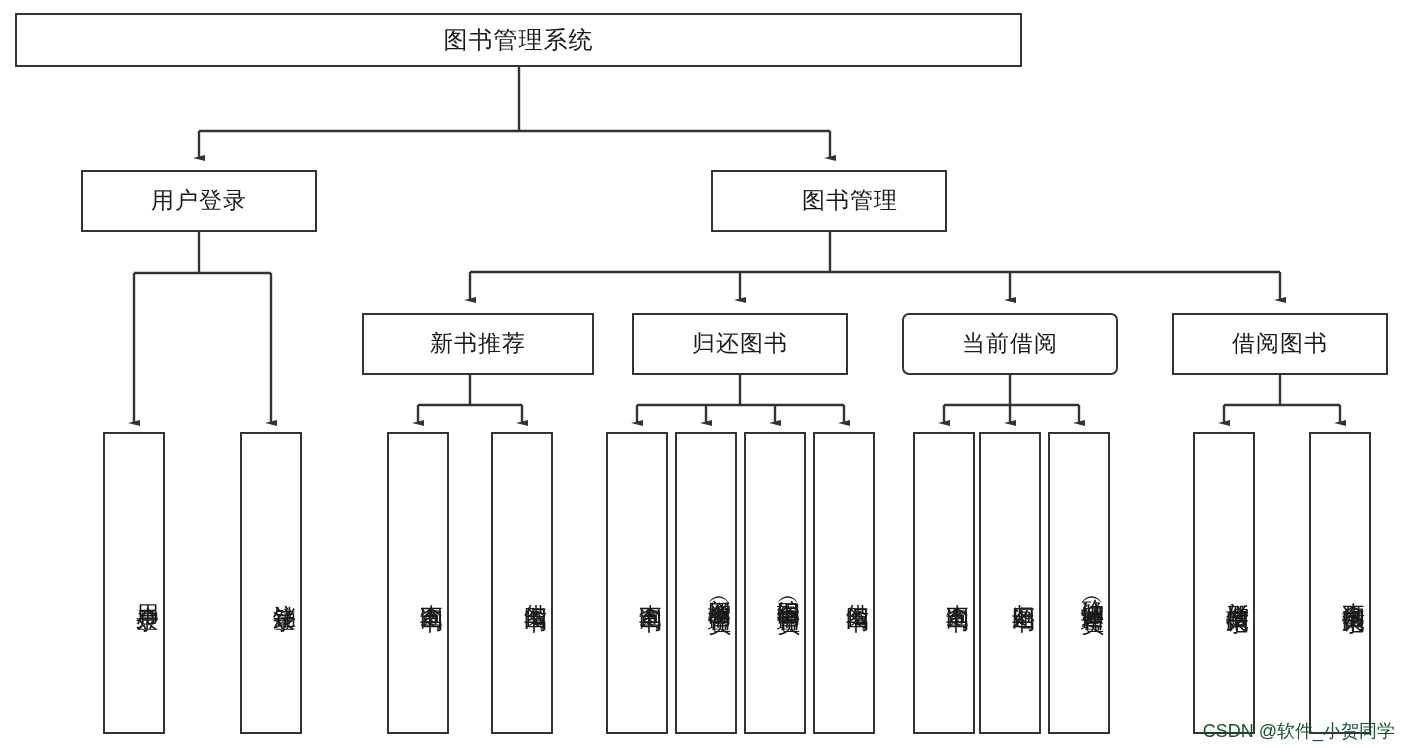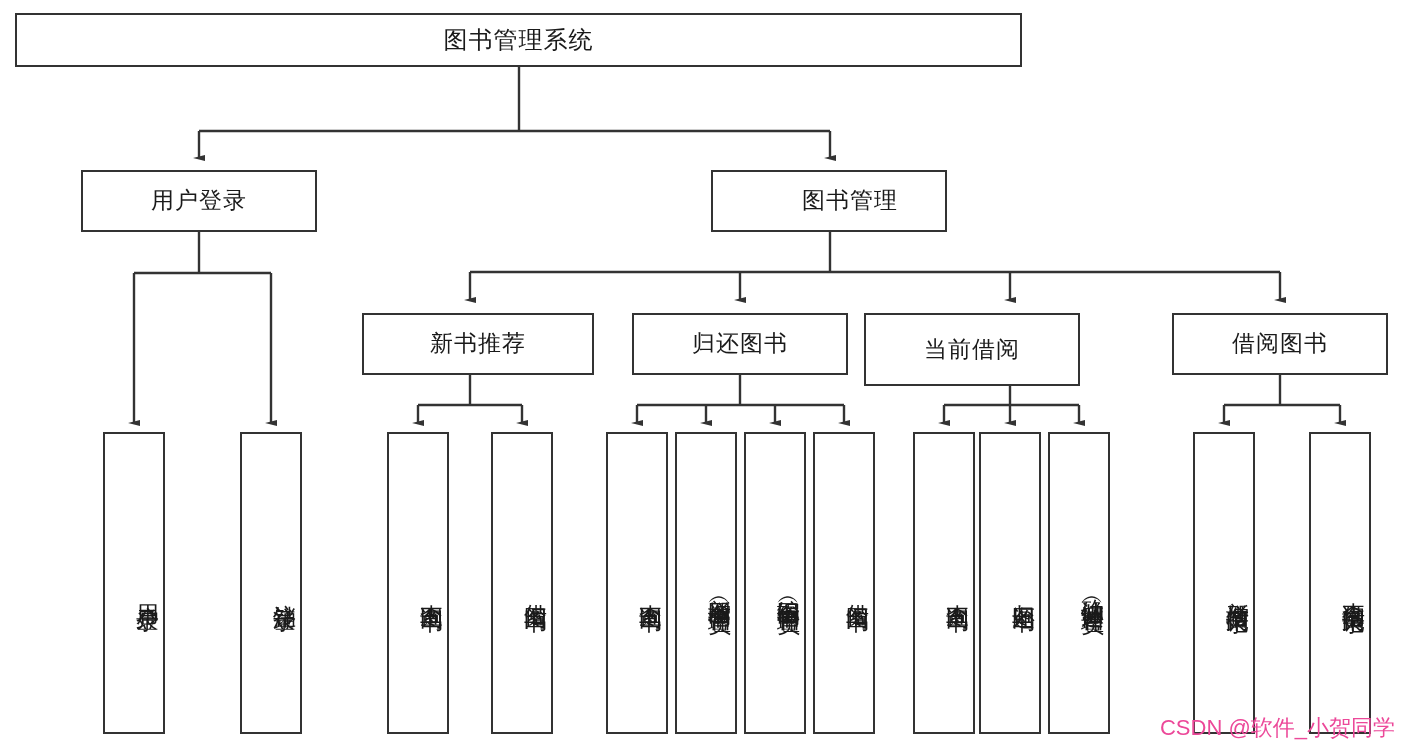--- a/index.html
+++ b/index.html
@@ -59,22 +59,22 @@
   }
   .node-v span {
     writing-mode: vertical-rl;
     text-orientation: upright;
     display: block;
   }
   #watermark {
     position: absolute;
     right: 10px;
     bottom: 4px;
-    font-size: 22px;
-    color: #ec4899;
+    font-size: 18px;
+    color: #14532d;
     white-space: nowrap;
     z-index: 5;
     font-family: "Liberation Sans", "DejaVu Sans", sans-serif;
   }
 </style>
 </head>
 <body>
 
 <div id="diagram-root">
 
@@ -138,21 +138,21 @@
   <div class="node node-h" style="left:711px; top:170px; width:236px; height:62px;padding-left:42px;">
     <span>图书管理</span>
   </div>
 
   <div class="node node-h" style="left:362px; top:313px; width:232px; height:62px;">
     <span>新书推荐</span>
   </div>
   <div class="node node-h" style="left:632px; top:313px; width:216px; height:62px;">
     <span>归还图书</span>
   </div>
-  <div class="node node-h" style="left:864px; top:313px; width:216px; height:73px;">
+  <div class="node node-h" style="left:902px; top:313px; width:216px; height:62px;border-radius:7px;">
     <span>当前借阅</span>
   </div>
   <div class="node node-h" style="left:1172px; top:313px; width:216px; height:62px;">
     <span>借阅图书</span>
   </div>
 
   <div class="node node-v" style="left:103px; top:432px; width:62px; height:302px;">
     <span>用户登录</span>
   </div>
   <div class="node node-v" style="left:240px; top:432px; width:62px; height:302px;">

